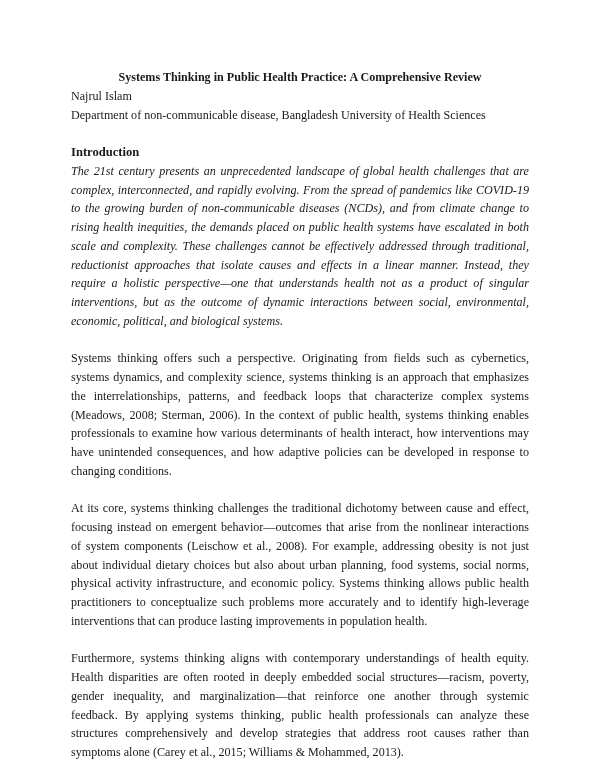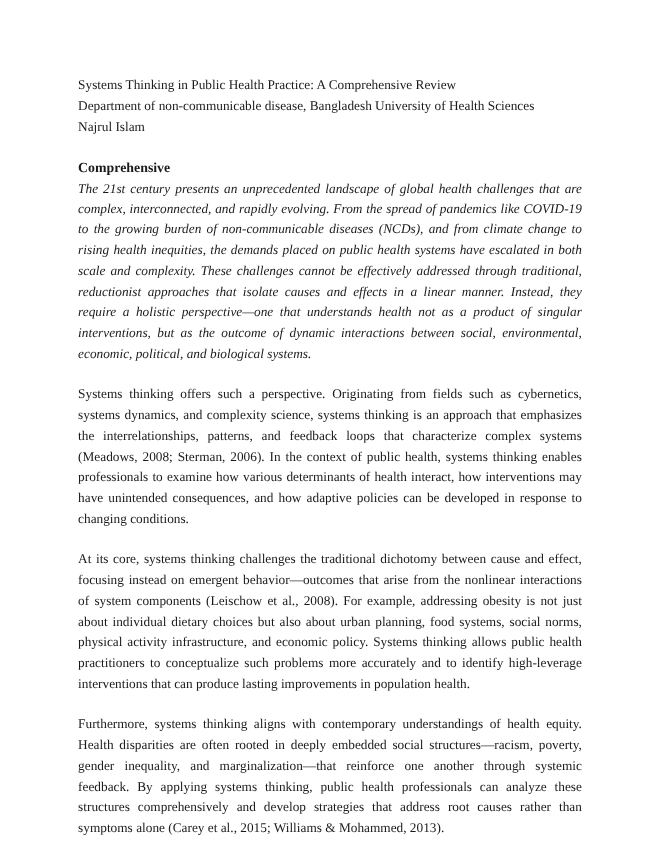--- a/index.html
+++ b/index.html
@@ -2,32 +2,32 @@
 <html><head>
 <meta charset="utf-8">
 <style>
   html, body { margin: 0; padding: 0; background: #ffffff; }
   body { width: 600px; height: 776px; overflow: hidden; position: relative; }
   .page {
     position: absolute; left: 71px; top: 68px; width: 458px;
     font-family: "Liberation Serif", "DejaVu Serif", serif;
     font-size: 12.1px; line-height: 18.75px; color: #1a1a1a;
   }
-  .title { text-align: left; font-weight: normal; margin: 0; }
+  .title { text-align: center; font-weight: bold; margin: 0; }
   .meta { margin: 0; }
   .heading { font-weight: bold; margin: 18.75px 0 0 0; font-size: 12.6px; }
   p.body { margin: 0 0 18.75px 0; text-align: justify; }
   p.body.first { margin-top: 0; font-style: italic; }
 </style>
 </head>
 <body>
 
 <div class="page">
   <p class="title">Systems Thinking in Public Health Practice: A Comprehensive Review</p>
+  <p class="meta">Najrul Islam</p>
   <p class="meta">Department of non-communicable disease, Bangladesh University of Health Sciences</p>
-  <p class="meta">Najrul Islam</p>
-  <p class="heading">Comprehensive</p>
+  <p class="heading">Introduction</p>
   <p class="body first">The 21st century presents an unprecedented landscape of global health challenges that are complex, interconnected, and rapidly evolving. From the spread of pandemics like COVID-19 to the growing burden of non-communicable diseases (NCDs), and from climate change to rising health inequities, the demands placed on public health systems have escalated in both scale and complexity. These challenges cannot be effectively addressed through traditional, reductionist approaches that isolate causes and effects in a linear manner. Instead, they require a holistic perspective—one that understands health not as a product of singular interventions, but as the outcome of dynamic interactions between social, environmental, economic, political, and biological systems.</p>
   <p class="body">Systems thinking offers such a perspective. Originating from fields such as cybernetics, systems dynamics, and complexity science, systems thinking is an approach that emphasizes the interrelationships, patterns, and feedback loops that characterize complex systems (Meadows, 2008; Sterman, 2006). In the context of public health, systems thinking enables professionals to examine how various determinants of health interact, how interventions may have unintended consequences, and how adaptive policies can be developed in response to changing conditions.</p>
   <p class="body">At its core, systems thinking challenges the traditional dichotomy between cause and effect, focusing instead on emergent behavior—outcomes that arise from the nonlinear interactions of system components (Leischow et al., 2008). For example, addressing obesity is not just about individual dietary choices but also about urban planning, food systems, social norms, physical activity infrastructure, and economic policy. Systems thinking allows public health practitioners to conceptualize such problems more accurately and to identify high-leverage interventions that can produce lasting improvements in population health.</p>
   <p class="body">Furthermore, systems thinking aligns with contemporary understandings of health equity. Health disparities are often rooted in deeply embedded social structures—racism, poverty, gender inequality, and marginalization—that reinforce one another through systemic feedback. By applying systems thinking, public health professionals can analyze these structures comprehensively and develop strategies that address root causes rather than symptoms alone (Carey et al., 2015; Williams &amp; Mohammed, 2013).</p>
 
 </div>
 
 </body></html>

